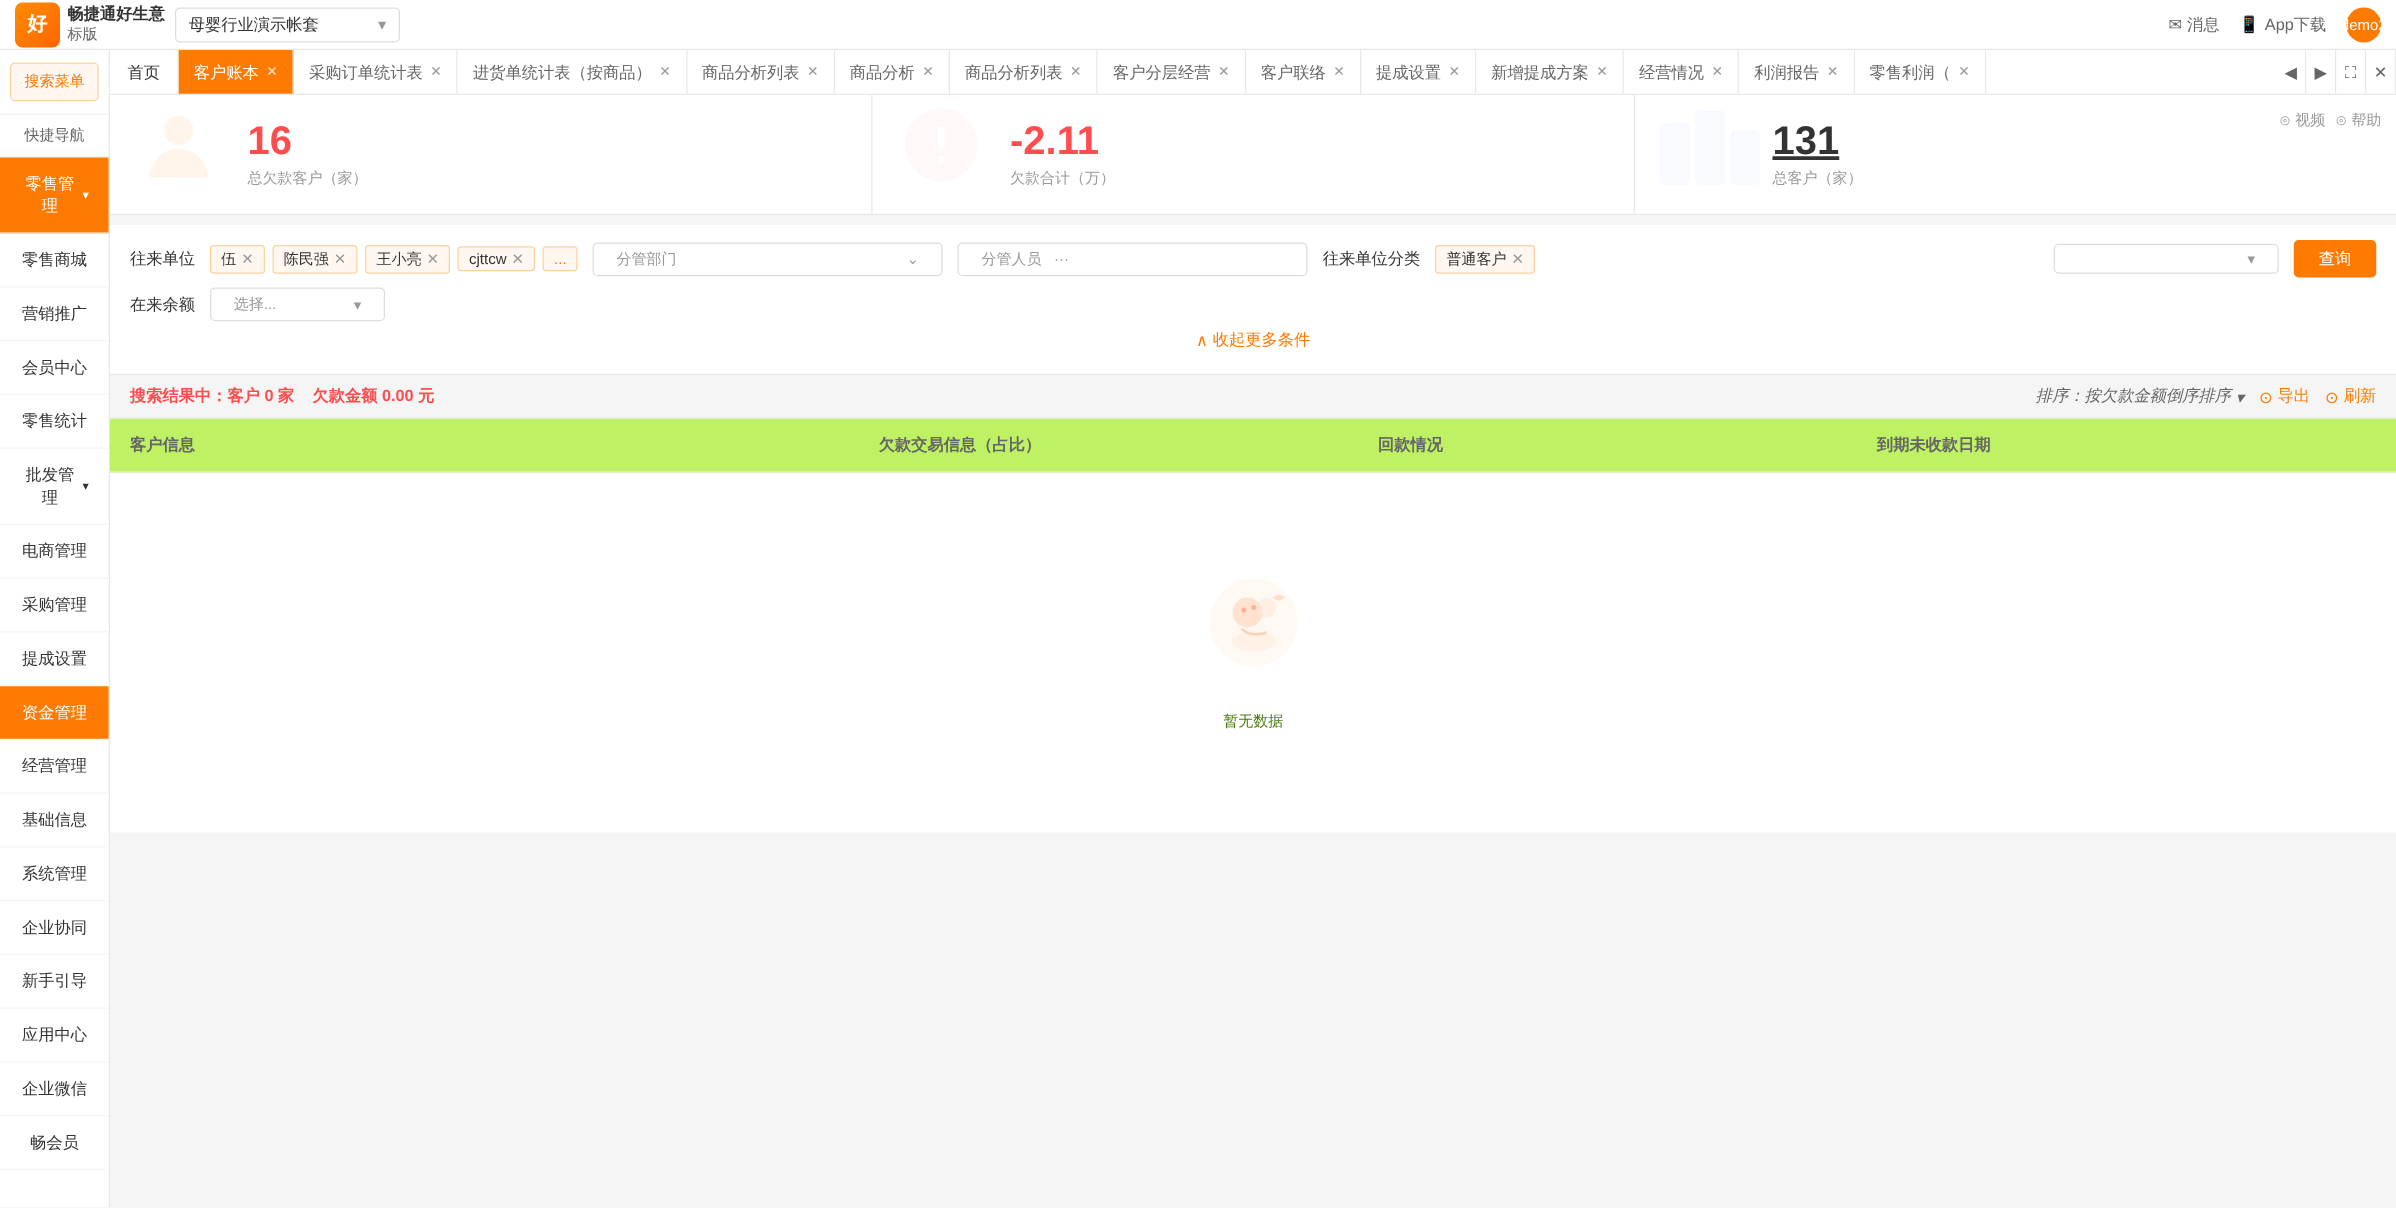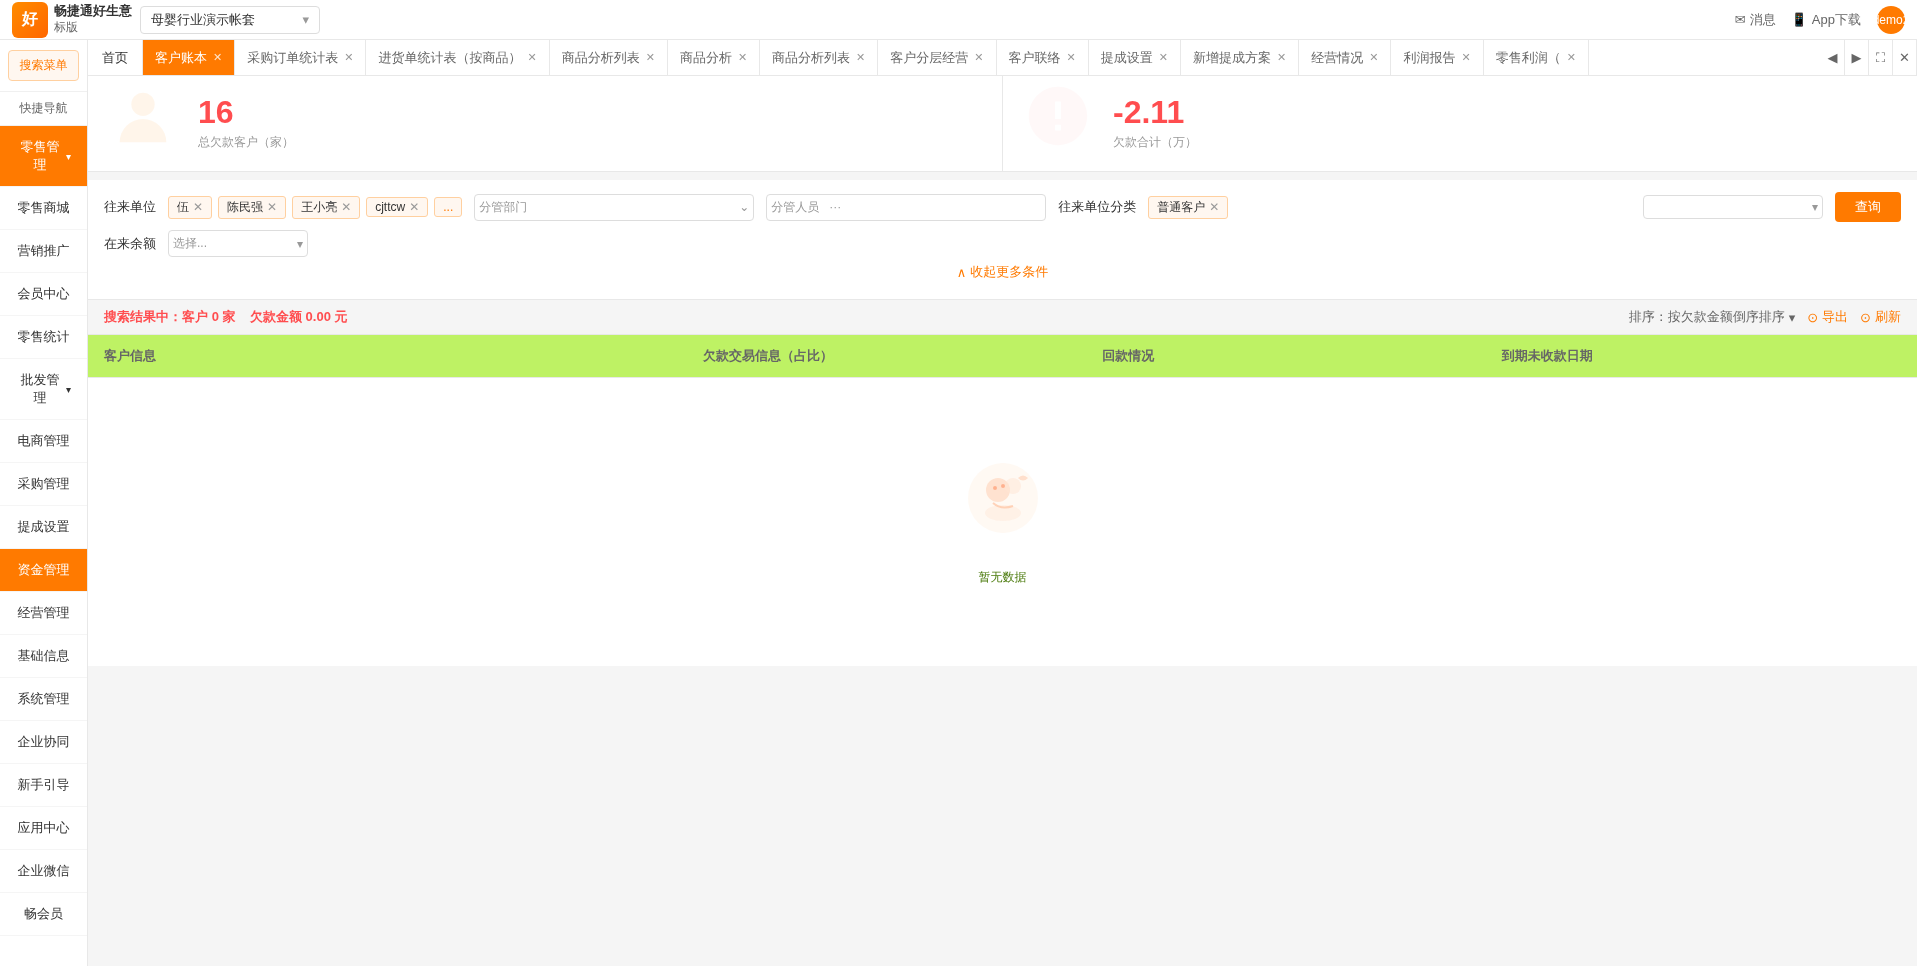--- a/index.html
+++ b/index.html
@@ -56,33 +56,33 @@
     .stat-help span { cursor: pointer; }
 
     
     .filter-area { background: #fff; padding: 12px 16px; border-bottom: 1px solid #e8e8e8; margin-top: 8px; }
     .filter-row { display: flex; align-items: center; gap: 12px; margin-bottom: 8px; flex-wrap: wrap; }
     .filter-label { font-size: 13px; color: #333; white-space: nowrap; }
     .filter-tags { display: flex; align-items: center; gap: 6px; flex-wrap: wrap; }
     .filter-tag { display: flex; align-items: center; gap: 4px; padding: 2px 8px; background: #fff7f0; border: 1px solid #ffd0a0; border-radius: 3px; font-size: 12px; color: #333; }
     .filter-tag .remove { color: #999; cursor: pointer; }
     .filter-tag .more { color: #ff7a00; cursor: pointer; }
-    .filter-select { display: flex; align-items: center; gap: 6px; padding: 4px 4px; border: 1px solid #ddd; border-radius: 4px; min-width: 180px; cursor: pointer; background: #fff; }
+    .filter-select { display: flex; align-items: center; gap: 6px; padding: 4px 18px; border: 1px solid #ddd; border-radius: 4px; min-width: 180px; cursor: pointer; background: #fff; }
     .filter-select-wide { min-width: 280px; }
     .filter-select span { color: #999; font-size: 12px; }
     .filter-select .arrow { margin-left: auto; color: #999; }
     .collapse-btn { display: flex; align-items: center; gap: 4px; color: #ff7a00; font-size: 13px; cursor: pointer; text-align: center; width: 100%; justify-content: center; padding: 6px 0; }
     .query-btn { padding: 6px 20px; background: #ff7a00; color: #fff; border: none; border-radius: 4px; font-size: 13px; cursor: pointer; }
 
     
     .result-bar { background: #f5f5f5; padding: 8px 16px; display: flex; align-items: center; justify-content: space-between; border-bottom: 1px solid #e8e8e8; }
     .result-info { font-size: 13px; color: #333; }
     .result-info span { color: #ff4d4f; font-weight: bold; }
     .result-actions { display: flex; align-items: center; gap: 12px; font-size: 13px; color: #666; }
-    .result-actions .sort { display: flex; align-items: center; gap: 4px; cursor: pointer; }
+    .result-actions .sort { display: flex; align-items: center; gap: 4px; cursor: pointer; font-style: italic; }
     .result-actions .action-btn { display: flex; align-items: center; gap: 4px; cursor: pointer; color: #ff7a00; }
 
     
     .table-container { background: #fff; }
     .table-header { display: flex; padding: 12px 16px; border-bottom: 1px solid #e8e8e8; background: #bef264; }
     .table-col { flex: 1; font-size: 13px; color: #666; font-weight: bold; }
     .table-col:first-child { flex: 1.5; }
 
     
     .empty-state { display: flex; flex-direction: column; align-items: center; justify-content: center; padding: 80px 0; }
@@ -244,20 +244,37 @@
           <div style="position:absolute;left:20px;top:50%;transform:translateY(-50%);opacity:0.08;font-size:70px;color:#ff8c00;">
             <svg width="70" height="70" viewBox="0 0 24 24" fill="#ffaaaa">
                 <path d="M12 2C6.48 2 2 6.48 2 12s4.48 10 10 10 10-4.48 10-10S17.52 2 12 2zm1 15h-2v-2h2v2zm0-4h-2V7h2v6z"></path>
               </svg>
           </div>
           <div style="margin-left:80px;">
             <div class="stat-number">-2.11</div>
             <div class="stat-label">欠款合计（万）</div>
           </div>
         </div>
+        <div class="stat-card">
+          <div style="position:absolute;left:20px;top:50%;transform:translateY(-50%);opacity:0.07;font-size:70px;color:#88aaff;">
+            <svg width="80" height="60" viewBox="0 0 40 30" fill="#aac0ff">
+                <rect x="0" y="5" width="12" height="25" rx="2"></rect>
+                <rect x="14" y="0" width="12" height="30" rx="2"></rect>
+                <rect x="28" y="8" width="12" height="22" rx="2"></rect>
+              </svg>
+          </div>
+          <div style="margin-left:80px;">
+            <div class="stat-number dark" style="text-decoration:underline;">131</div>
+            <div class="stat-label">总客户（家）</div>
+          </div>
+          <div class="stat-help">
+            <span>⊙ <span>视频</span></span>
+            <span>⊙ <span>帮助</span></span>
+          </div>
+        </div>
       </div>
 
       <div class="filter-area">
         <div class="filter-row">
           <span class="filter-label">往来单位</span>
           <div class="filter-tags">
             <div class="filter-tag">
               <span>伍</span>
               <span class="remove">✕</span>
             </div>

